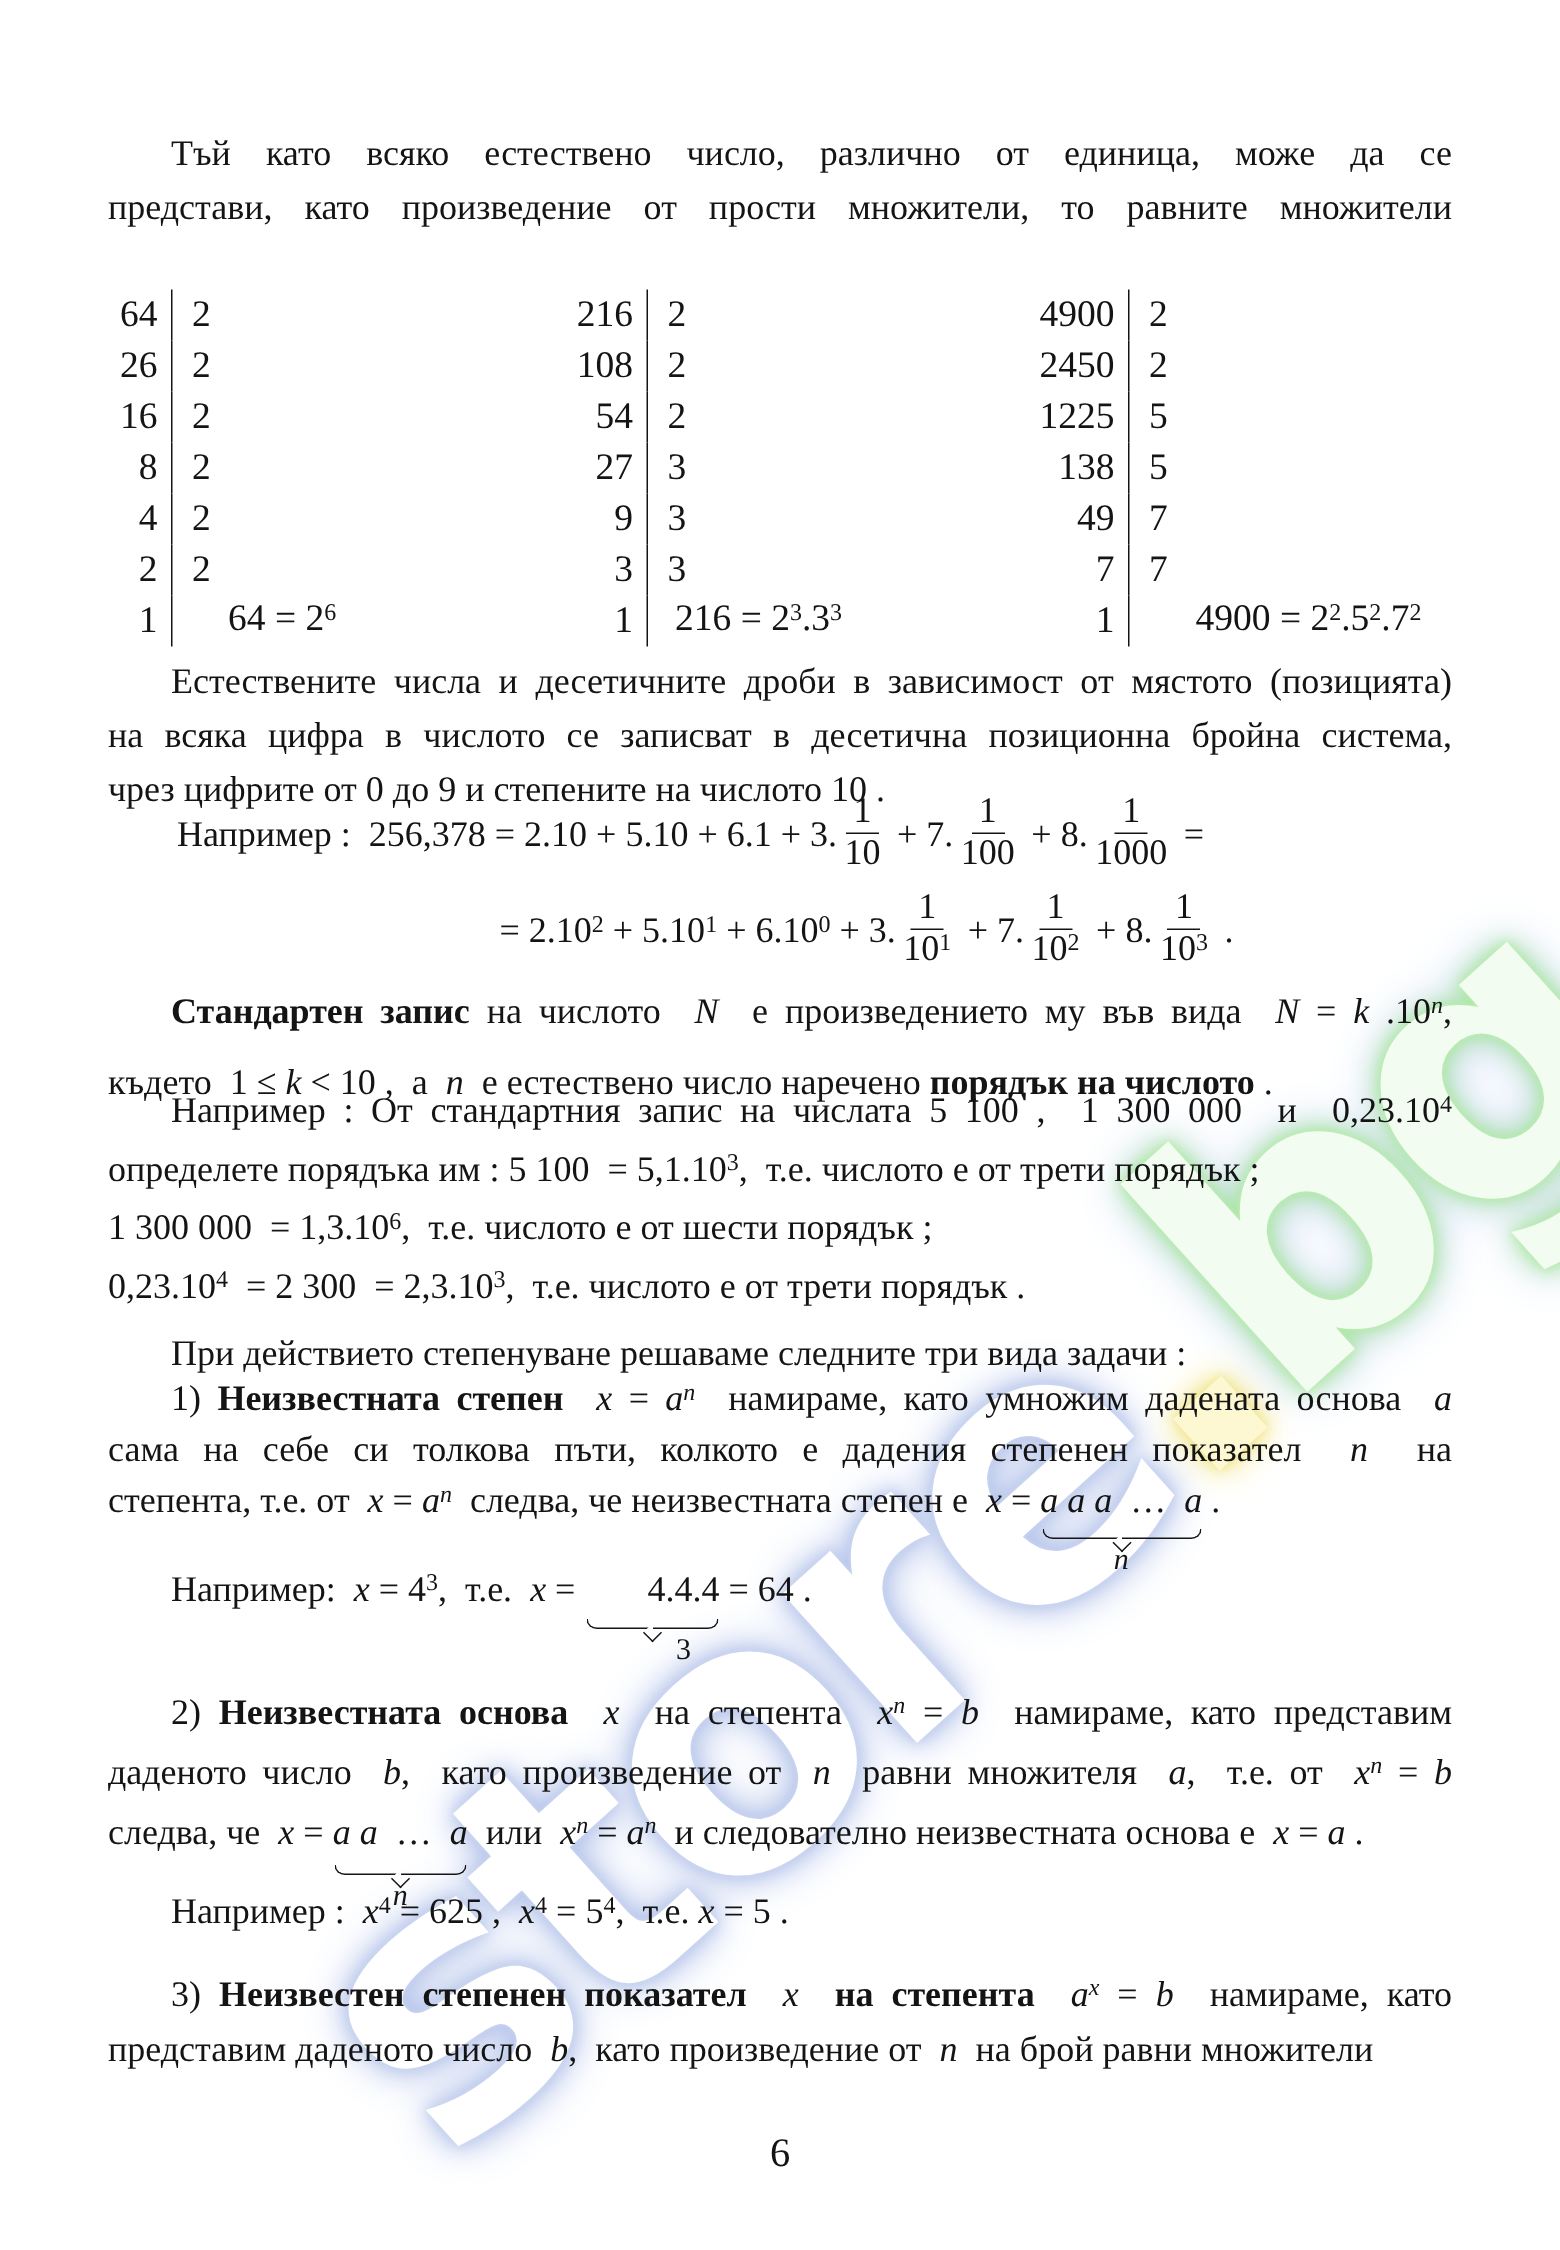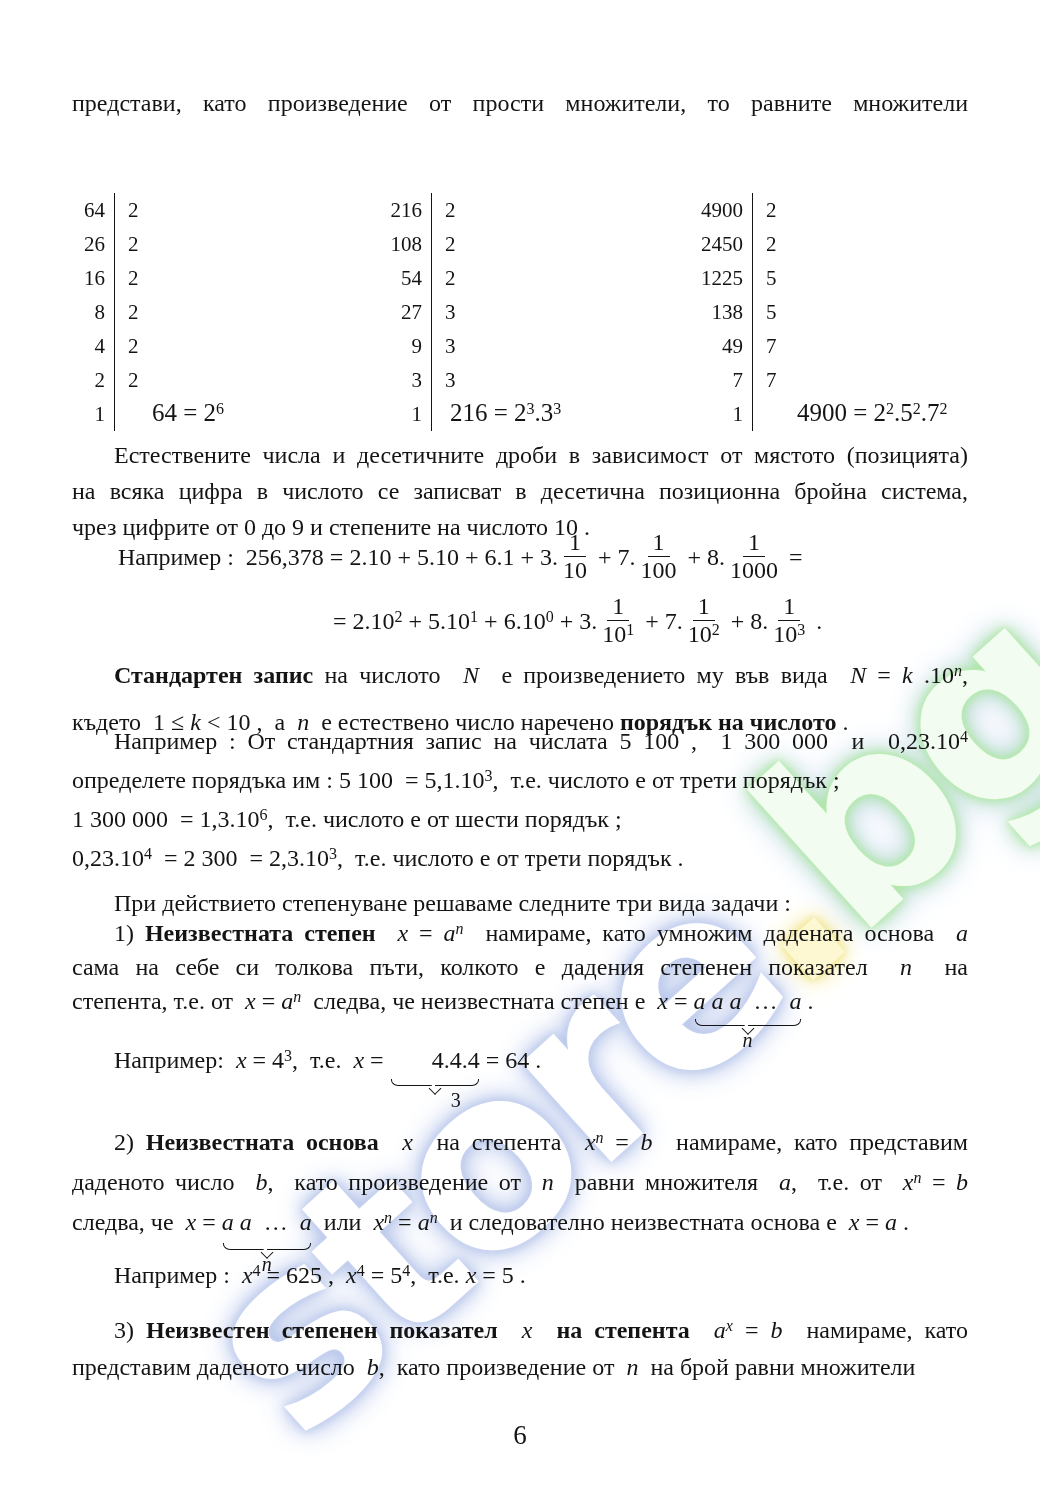--- a/index.html
+++ b/index.html
@@ -12,21 +12,21 @@
   .blk{position:absolute;left:72px;width:896px;z-index:2;}
   .txt{font-size:24px;}
   .jl{text-align:justify;text-align-last:justify;}
   .ll{text-align:left;}
   .ind{text-indent:42px;}
   sup{font-size:16px;line-height:0;vertical-align:7px;letter-spacing:0;}
   b{font-weight:bold;}
   i{font-style:italic;}
 
   
-  .ftab{position:absolute;font-size:21px;line-height:34px;z-index:2;}
+  .ftab{position:absolute;font-size:25px;line-height:34px;z-index:2;}
   .frow{display:flex;}
   .fnum{text-align:right;padding-right:9px;border-right:1.7px solid #141414;}
   .fdiv{padding-left:13px;width:40px;}
   .ft1 .fnum{width:45px;}
   .ft2 .fnum{width:70px;}
   .ft3 .fnum{width:88px;}
   .fres{position:absolute;font-size:25px;line-height:36px;z-index:2;white-space:nowrap;}
 
   
   .frac{display:inline-flex;flex-direction:column;align-items:center;
@@ -71,20 +71,21 @@
 </head>
 <body>
 
 <div class="page">
 
   <div class="wm">
     <span class="wm-store">store</span><span class="wm-dot">.</span><span class="wm-bg">bg</span>
   </div>
 
   <div class="blk txt" style="top:85px;line-height:36px;">
+    <div class="jl ind">Тъй като всяко естествено число, различно от единица, може да се</div>
     <div class="jl">представи, като произведение от прости множители, то равните множители</div>
   </div>
 
   <div class="ftab ft1" style="left:60px;top:193px;">
       <div class="frow">
         <span class="fnum">64</span>
         <span class="fdiv">2</span>
       </div>
       <div class="frow">
         <span class="fnum">26</span>

